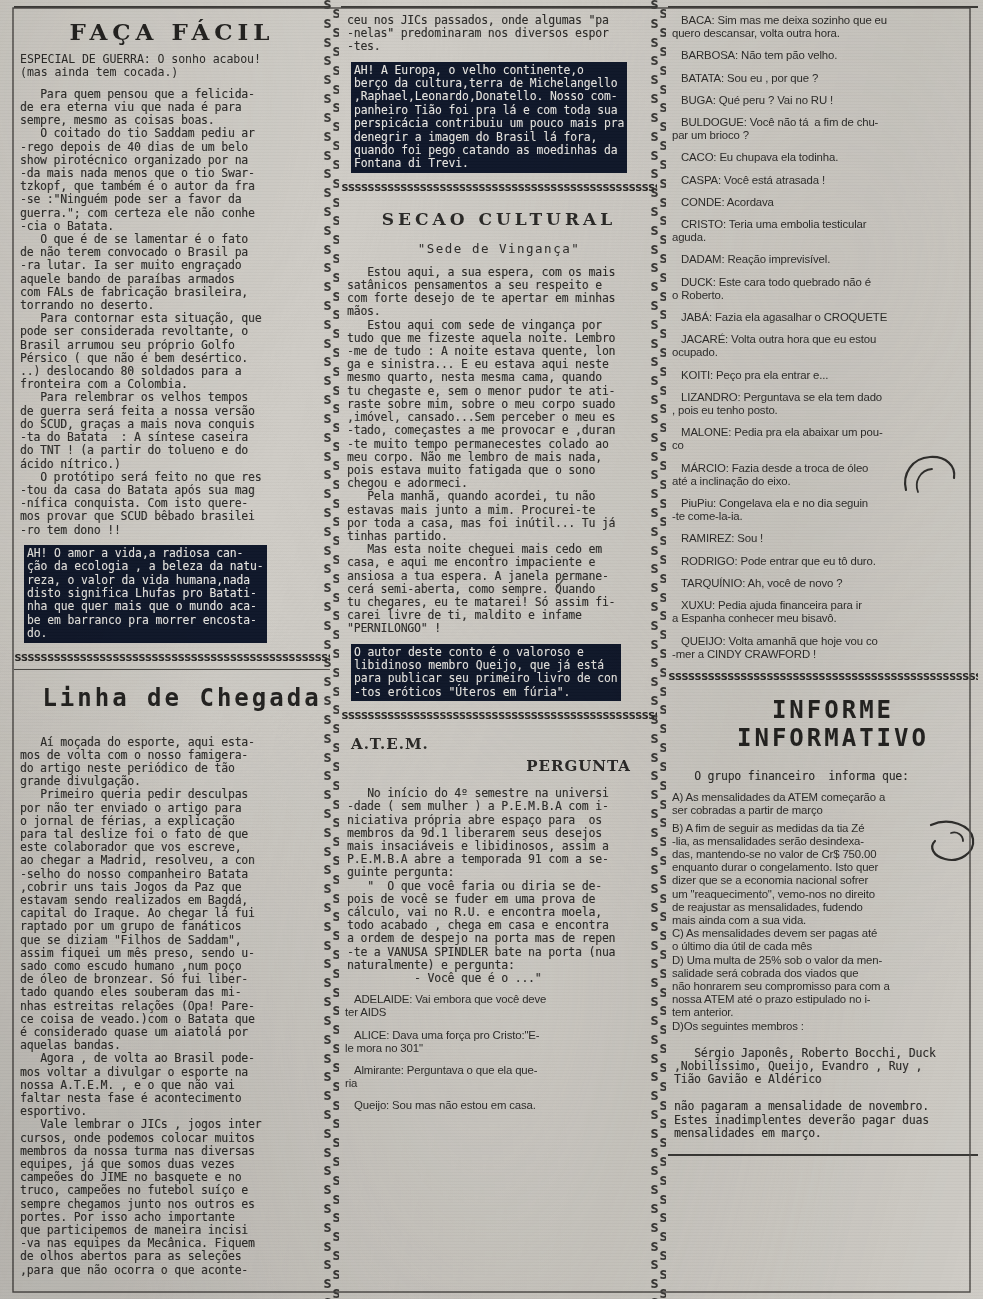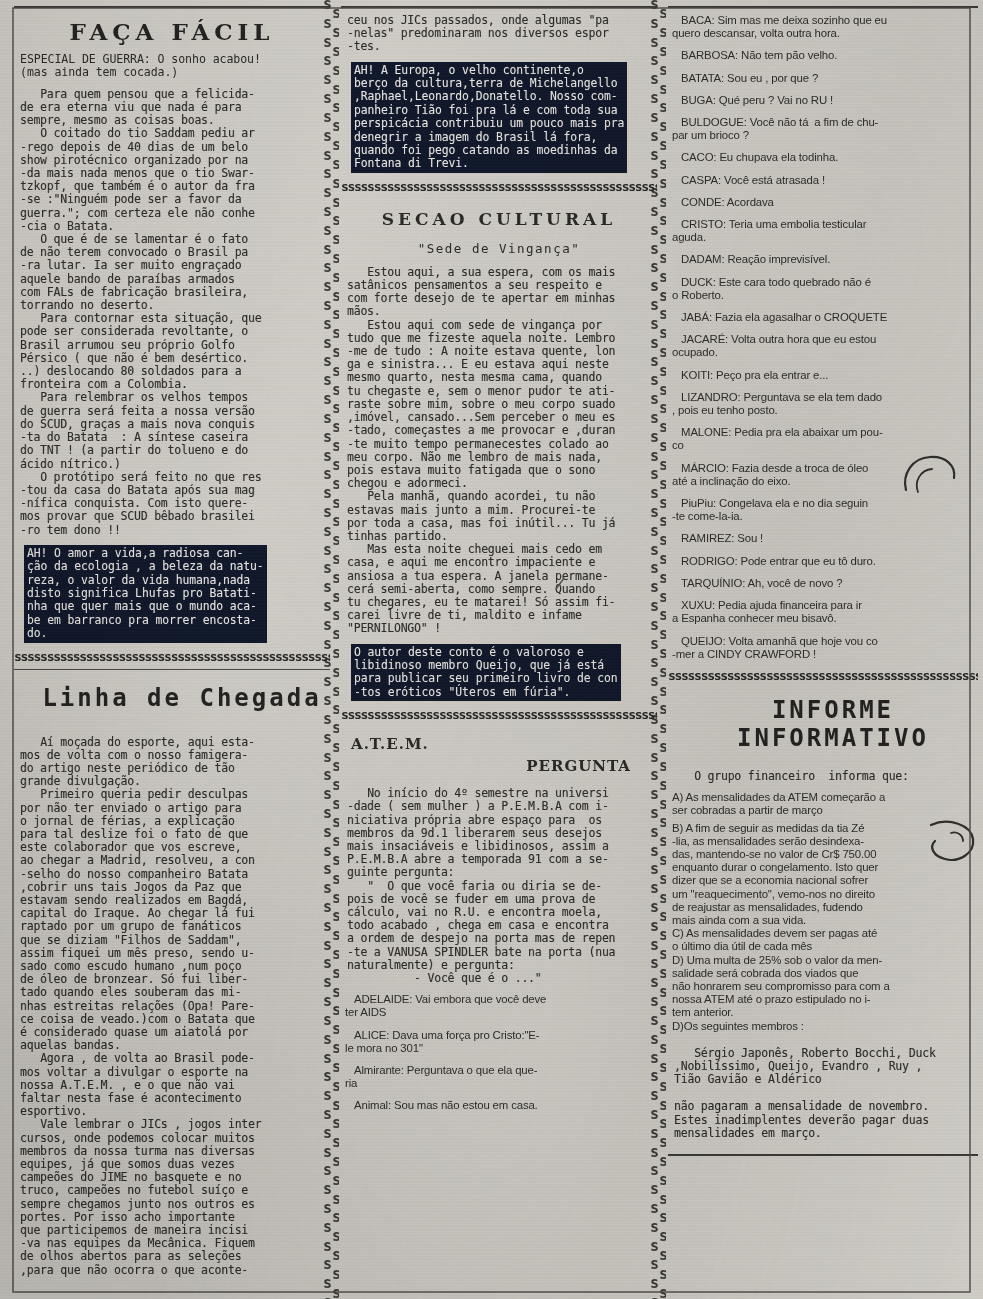--- a/index.html
+++ b/index.html
@@ -389,21 +389,21 @@
 naturalmente) e pergunta:
           - Você que é o ..."</div>
       <div class="spacer-8"></div>
       <div class="answers">
         <p>   ADELAIDE: Vai embora que você deve
 ter AIDS</p>
         <p>   ALICE: Dava uma força pro Cristo:"E-
 le mora no 301"</p>
         <p>   Almirante: Perguntava o que ela que-
 ria</p>
-        <p>   Animal: Sou mas não estou em casa.</p>
+        <p>   Queijo: Sou mas não estou em casa.</p>
       </div>
     </div>
   </div>
 
   <div class="col col-right">
     <div class="panel">
       <div class="rule-h"></div>
       <div class="answers">
         <p>   BACA: Sim mas me deixa sozinho que eu
 quero descansar, volta outra hora.</p>

